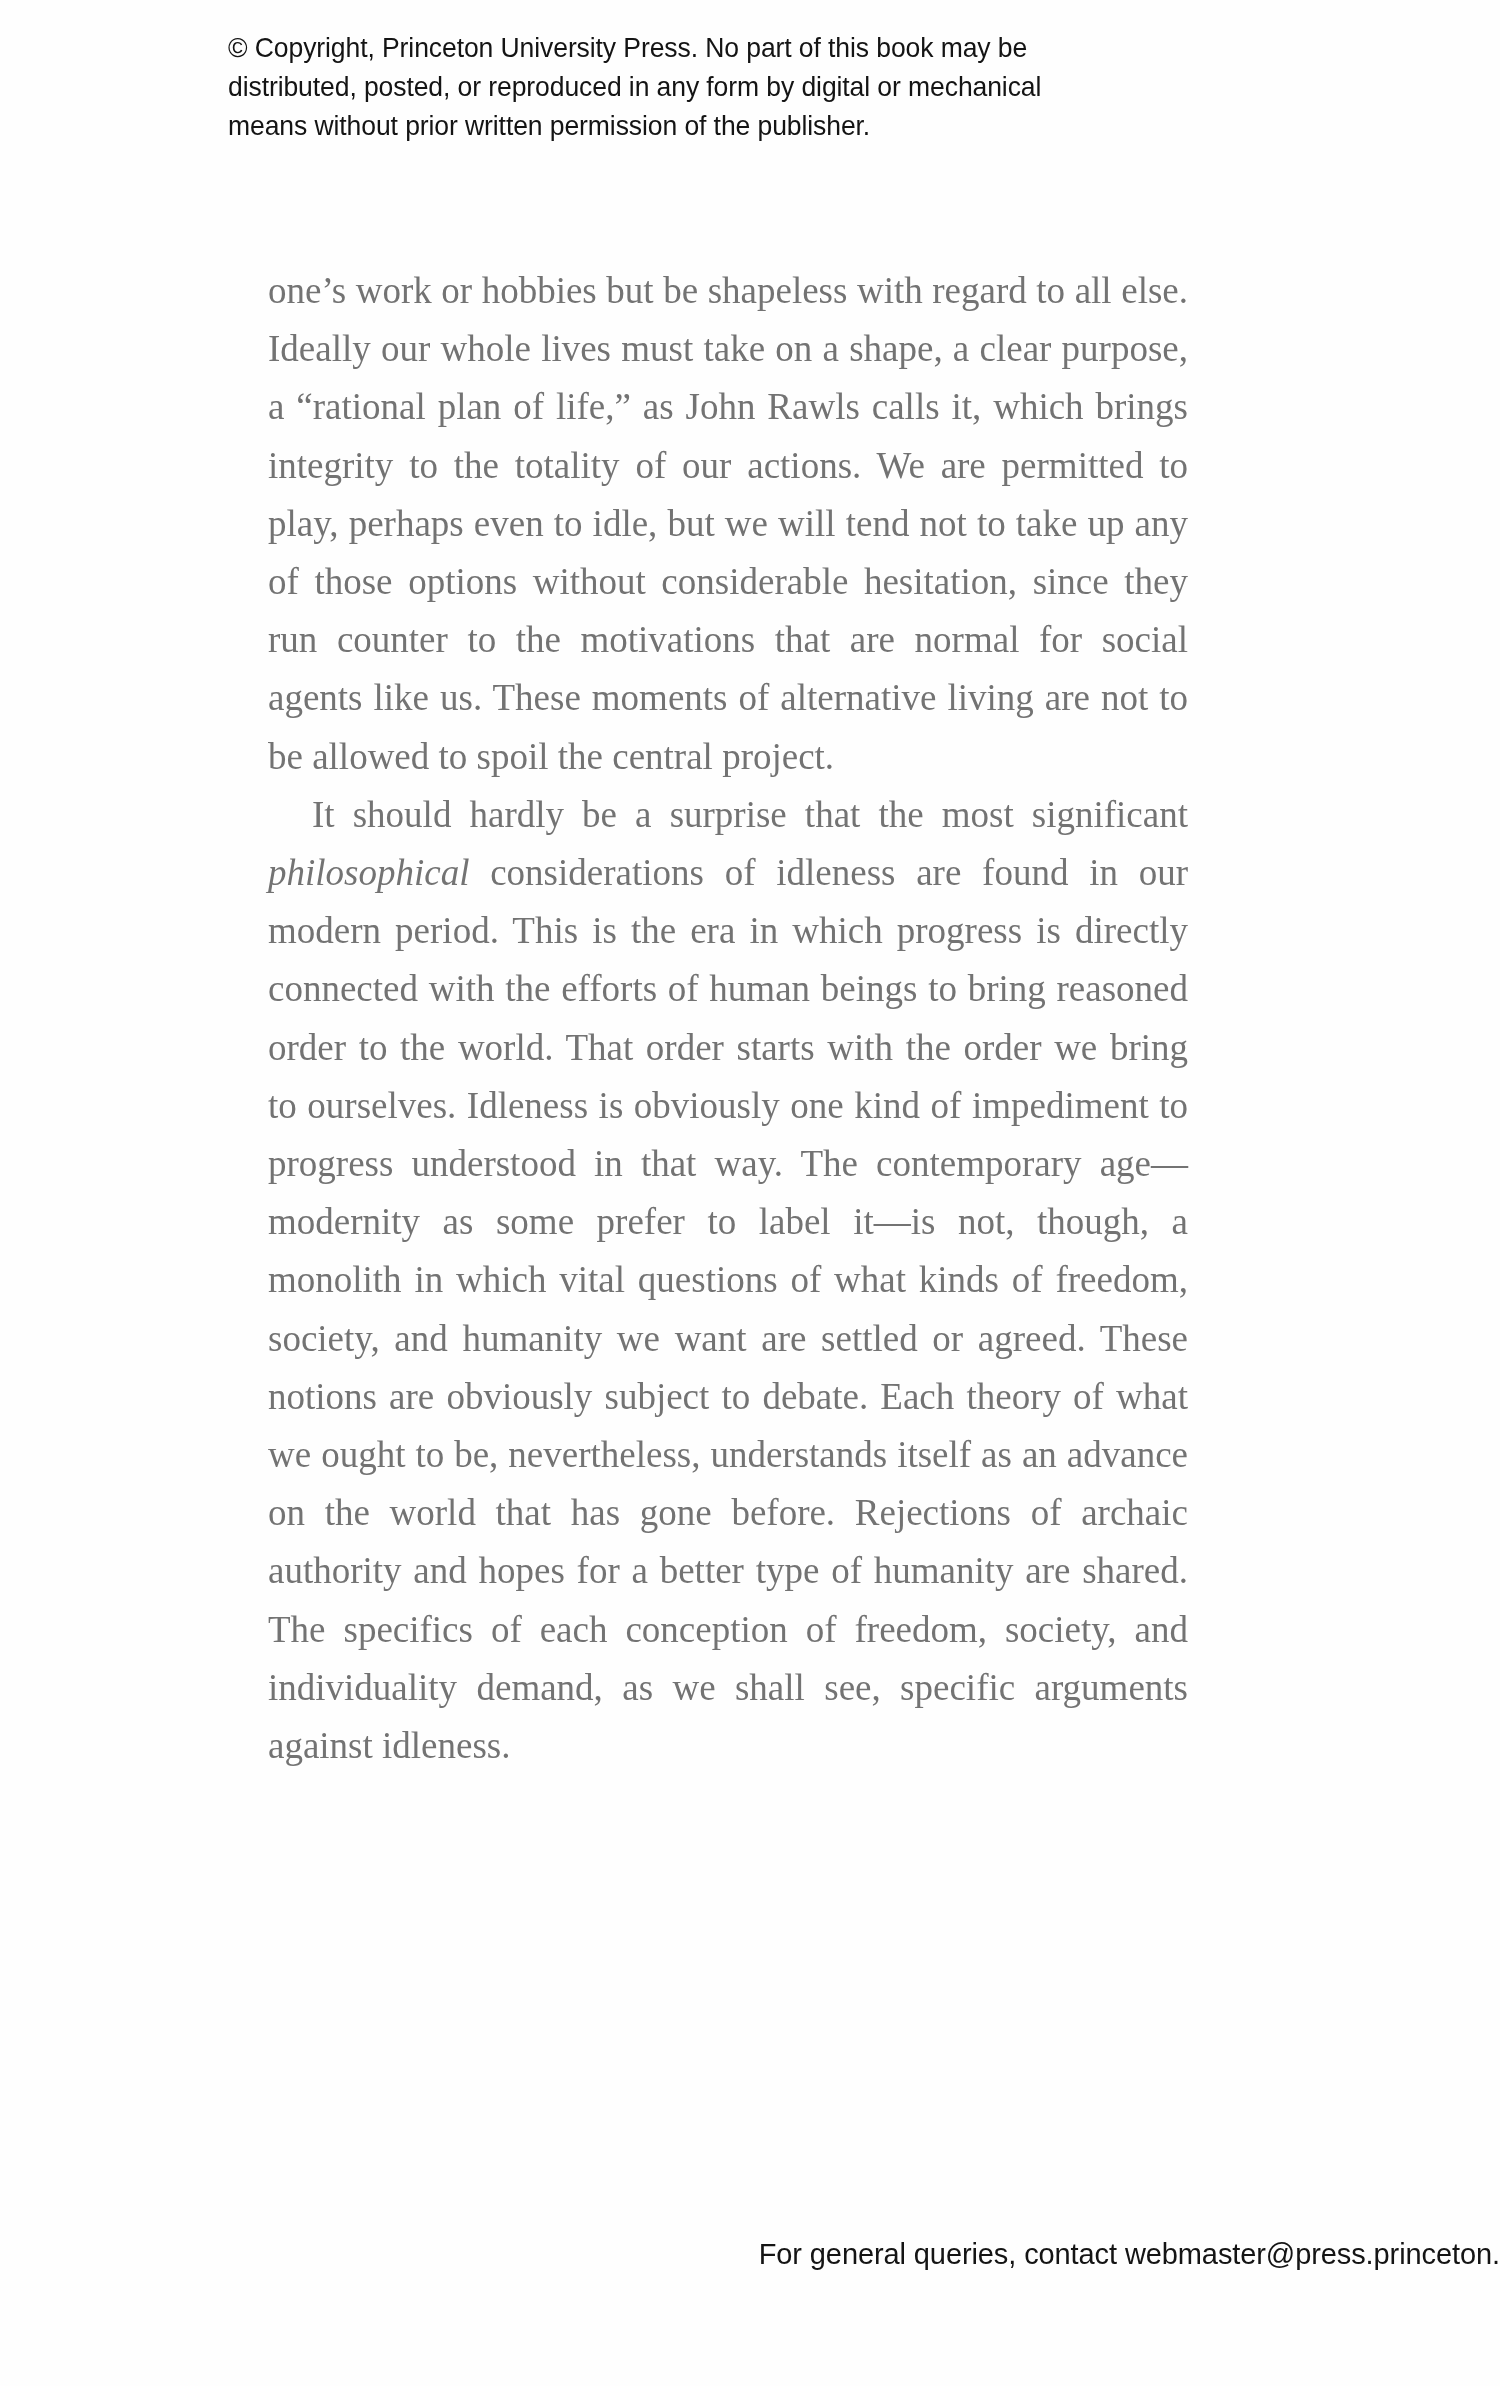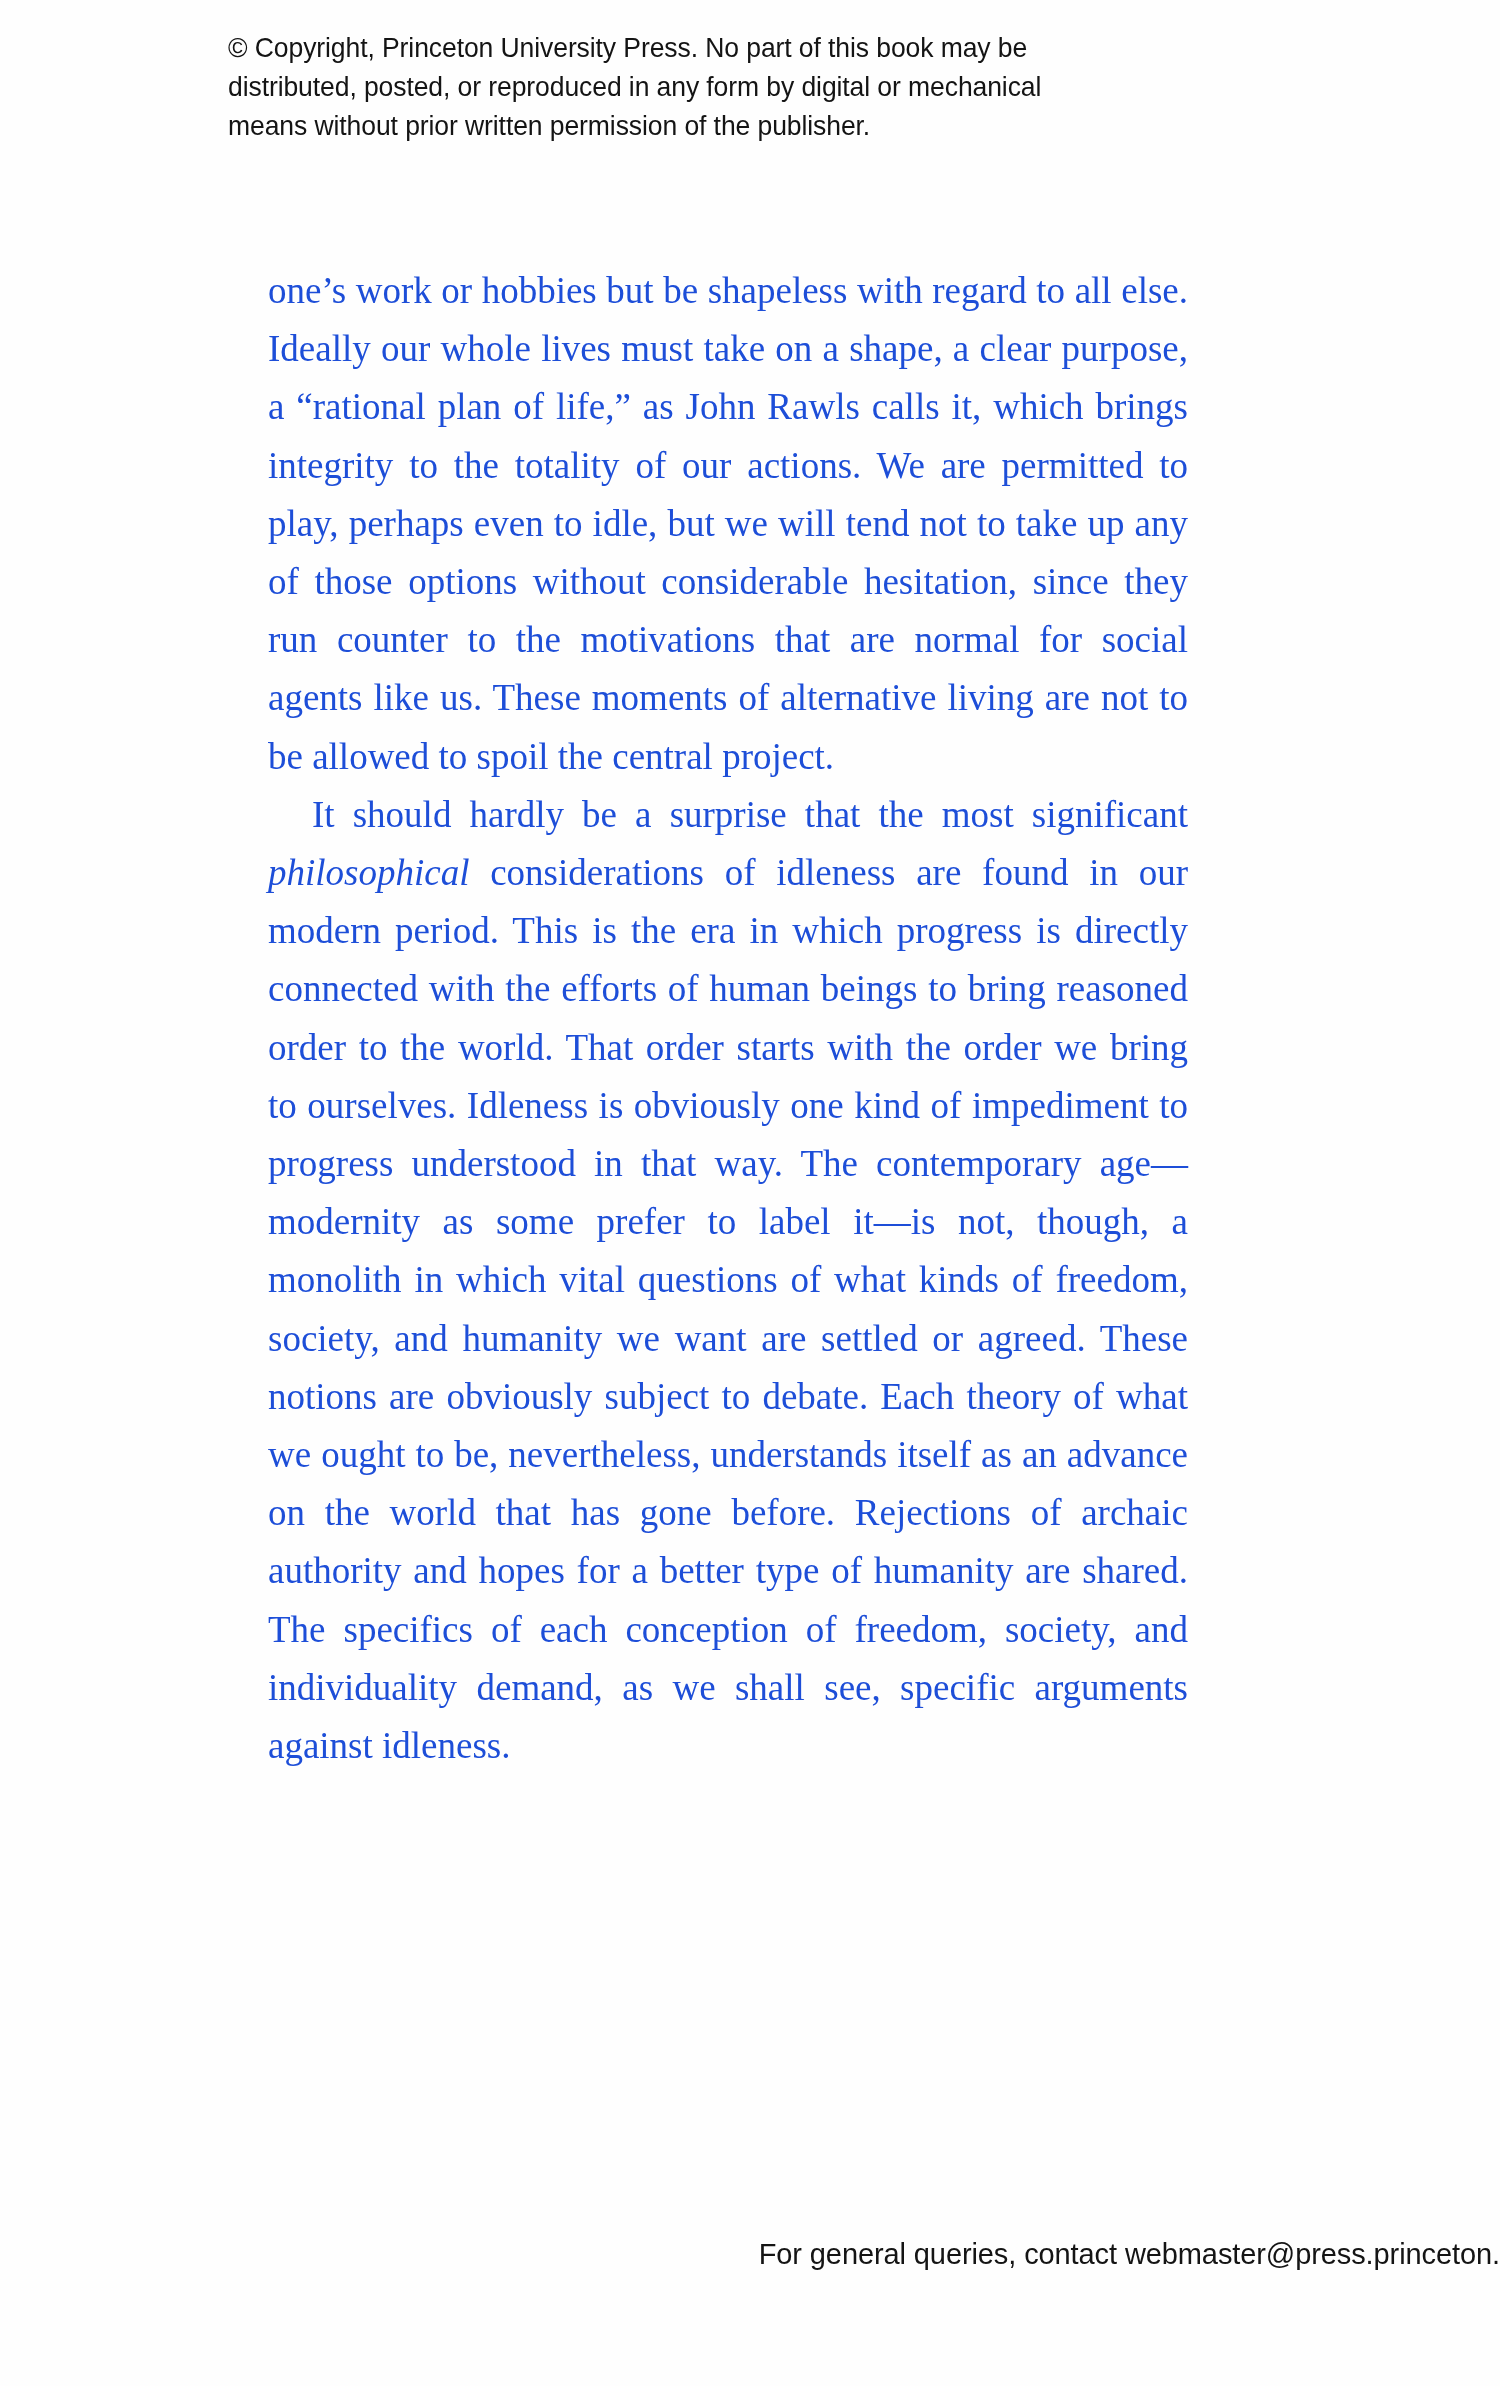--- a/index.html
+++ b/index.html
@@ -59,21 +59,21 @@
   .body-block {
     position: absolute;
     left: 268px;
     top: 262px;
     width: 920px;
   }
   .body-par {
     font-family: "Liberation Serif", serif;
     font-size: 37px;
     line-height: 58.2px;
-    color: #1d4ed8;
+    color: #737373;
     text-align: justify;
     text-justify: inter-word;
     margin: 0;
     -webkit-font-smoothing: antialiased;
   }
   .body-par + .body-par { text-indent: 44px; }
   .body-par .it { font-style: italic; }
 
   
   .footer-line {

